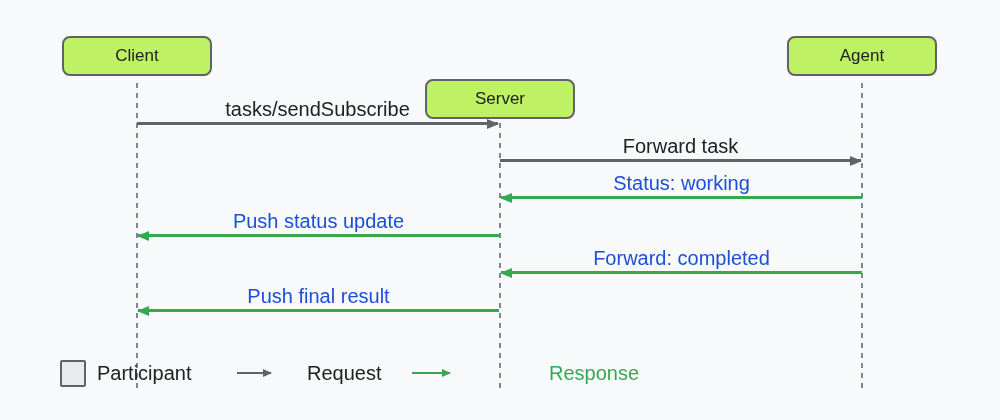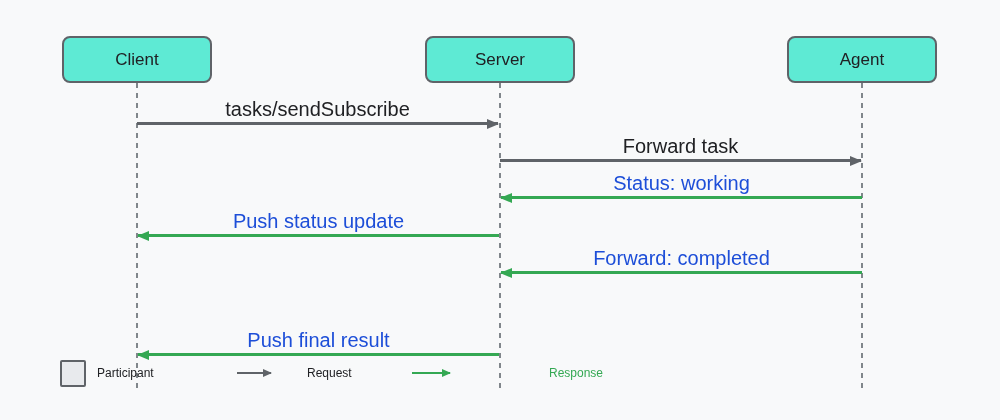--- a/index.html
+++ b/index.html
@@ -9,22 +9,22 @@
     width: 1000px;
     height: 420px;
     background: #f8f9fa;
     overflow: hidden;
   }
   
   .participant {
     position: absolute;
     top: 36px;
     width: 150px;
-    height: 47px;
-    background: #5eead4;
+    height: 40px;
+    background: #bef264;
     border: 2px solid #5f6368;
     border-radius: 8px;
     display: flex;
     align-items: center;
     justify-content: center;
     font-size: 17px;
     color: #202124;
     z-index: 2;
   }
   
@@ -82,21 +82,21 @@
     left: 60px; top: 360px;
     width: 26px; height: 27px;
     background: #e8eaed;
     border: 2px solid #5f6368;
     border-radius: 2px;
     z-index: 1;
   }
   .legend-label {
     position: absolute;
     height: 19px; line-height: 19px;
-    font-size: 12px;
+    font-size: 20px;
     color: #202124;
     white-space: nowrap;
     z-index: 1;
   }
   .legend-label.green { color: #34a853; margin-left: 36px; }
   .legend-arrow {
     position: absolute;
     top: 372px;
     height: 2px;
     z-index: 1;
@@ -121,21 +121,21 @@
 
 <div class="diagram">
 
   <div class="lifeline" style="left:136px;"></div>
   <div class="lifeline" style="left:499px;"></div>
   <div class="lifeline" style="left:861px;"></div>
 
   <div class="participant" style="left:62px;">
     <span>Client</span>
   </div>
-  <div class="participant" style="left:425px;">
+  <div class="participant" style="left:425px;margin-top:43px;">
     <span>Server</span>
   </div>
   <div class="participant" style="left:787px;">
     <span>Agent</span>
   </div>
 
   <div class="msg" style="left:137px; top:100px; width:361px;">
     <div class="msg-label request">tasks/sendSubscribe</div>
     <div class="msg-line gray right"></div>
   </div>
@@ -153,21 +153,21 @@
   <div class="msg" style="left:138px; top:212px; width:361px;">
     <div class="msg-label response">Push status update</div>
     <div class="msg-line green left"></div>
   </div>
 
   <div class="msg" style="left:501px; top:249px; width:361px;">
     <div class="msg-label response">Forward: completed</div>
     <div class="msg-line green left"></div>
   </div>
 
-  <div class="msg" style="left:138px; top:287px; width:361px;margin-top:44px;">
+  <div class="msg" style="left:138px; top:287px; width:361px;">
     <div class="msg-label response">Push final result</div>
     <div class="msg-line green left"></div>
   </div>
 
   <div class="legend-swatch"></div>
   <div class="legend-label" style="left:97px; top:364px;">Participant</div>
 
   <div class="legend-arrow gray" style="left:237px; width:34px;"></div>
   <div class="legend-label" style="left:307px; top:364px;">Request</div>
 

